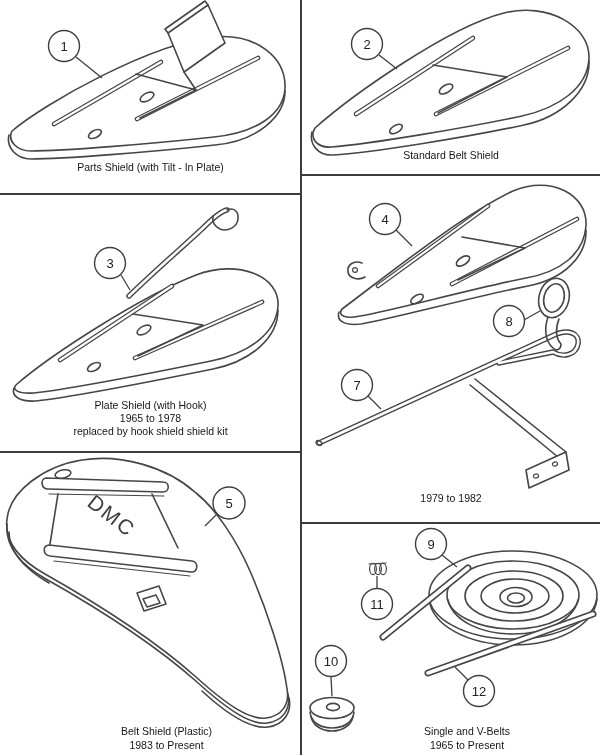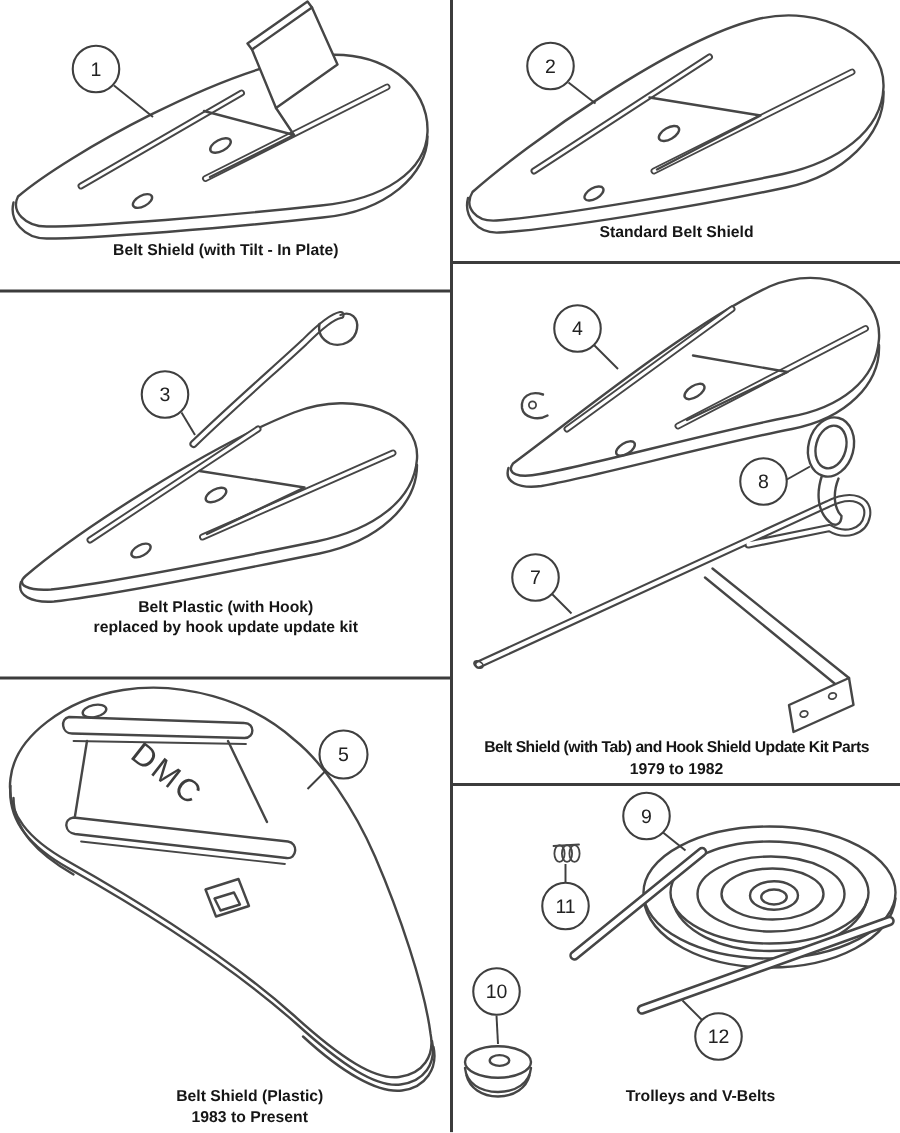--- a/index.html
+++ b/index.html
@@ -1,21 +1,21 @@
 <!DOCTYPE html>
 <html><head>
 <meta charset="utf-8">
 <style>
   html,body{margin:0;padding:0;background:#fff;}
   .page{position:relative;width:600px;height:755px;background:#fff;overflow:hidden;
         font-family:"Liberation Sans",sans-serif;}
   .divider{position:absolute;background:#3c3c3c;}
   .panel{position:absolute;}
   .panel svg{position:absolute;left:0;top:0;}
-  .caption{position:absolute;left:0;right:0;text-align:center;font-weight:bold;
+  .caption{position:absolute;left:0;right:0;text-align:center;font-weight:normal;
            font-size:10.5px;line-height:13px;color:#161616;white-space:nowrap;}
   .caption.lh14{line-height:14px;margin-left:32px;}
   .caption.lh15{line-height:15px;}
   .tight{letter-spacing:-0.35px;}
   
   .ln{fill:none;stroke:#464646;stroke-width:1.6;stroke-linecap:round;stroke-linejoin:round;}
   .thin{fill:none;stroke:#464646;stroke-width:1.2;stroke-linecap:round;}
   .wfill{fill:#fff;stroke:#464646;stroke-width:1.6;stroke-linejoin:round;}
   .slot-d{stroke:#464646;stroke-width:4.6;stroke-linecap:round;}
   .slot-w{stroke:#fff;stroke-width:2.1;stroke-linecap:round;}
@@ -55,21 +55,21 @@
         <path class="ln" d="M168,33 L165,29 L205,1 L208,5"></path>
         <path class="ln" d="M184,72 L196,90"></path>
       </g>
       <g>
         <line class="ldr" x1="76" y1="57" x2="102" y2="78"></line>
         <circle class="co" cx="64" cy="46" r="15.5"></circle>
         <text class="cot" x="64" y="50.5">1</text>
       </g>
     </svg>
     <div class="caption" style="top:161px">
-      <div>Belt Shield (with Tilt - In Plate)</div>
+      <div>Parts Shield (with Tilt - In Plate)</div>
     </div>
   </section>
 
   <section class="panel" style="left:302px;top:0;width:298px;height:175px">
     <svg viewBox="0 0 298 175" width="298" height="175">
       <g>
         <path class="wfill" d="M13,128 C49,96 146,27 202,13 C246,2 288,26 287,58 C286,88 256,108 220,116 C163,128 68,144 29,147 C15,148 7,138 13,128 Z"></path>
         <path class="ln" d="M10,132 C7,144 16,156 31,155 C68,153 166,137 222,125 C260,117 288,90 287,61"></path>
         <line class="slot-d" x1="54" y1="114" x2="171" y2="38"></line>
         <line class="slot-w" x1="54" y1="114" x2="171" y2="38"></line>
@@ -108,22 +108,23 @@
         <path class="tube-w" d="M129,101 C158,73 186,49 203,33 C212,24 221,16 227,15"></path>
         <path class="ln" d="M227,15 C234,12 239,17 238,24 C237,32 228,37 220,34 C214,31 212,26 213,21"></path>
       </g>
       <g>
         <line class="ldr" x1="121" y1="80" x2="130" y2="95"></line>
         <circle class="co" cx="110" cy="68" r="15.5"></circle>
         <text class="cot" x="110" y="72.5">3</text>
       </g>
     </svg>
     <div class="caption" style="top:204px">
-      <div>Belt Plastic (with Hook)</div>
-      <div>replaced by hook update update kit</div>
+      <div>Plate Shield (with Hook)</div>
+      <div>1965 to 1978</div>
+      <div>replaced by hook shield shield kit</div>
     </div>
   </section>
 
   <section class="panel" style="left:302px;top:177px;width:298px;height:345px">
     <svg viewBox="0 0 298 345" width="298" height="345">
       <g>
         <path class="ln" d="M60,86 C51,83 45,88 46,95 C47,101 56,104 63,100"></path>
         <circle class="thin" cx="53" cy="93" r="2.4"></circle>
         <path class="wfill" d="M40,132 C78,104 158,39 211,14 C248,-2 286,17 284,49 C282,77 258,95 224,101 C168,112 93,133 58,139 C44,142 35,139 40,132 Z"></path>
         <path class="ln" d="M37,135 C34,144 43,149 59,147 C94,141 170,120 226,109 C262,102 285,79 284,53"></path>
@@ -162,21 +163,20 @@
         <circle class="co" cx="207" cy="144" r="15.5"></circle>
         <text class="cot" x="207" y="148.5">8</text>
       </g>
       <g>
         <line class="ldr" x1="66" y1="219" x2="79" y2="232"></line>
         <circle class="co" cx="55" cy="208" r="15.5"></circle>
         <text class="cot" x="55" y="212.5">7</text>
       </g>
     </svg>
     <div class="caption lh15" style="top:314px">
-      <div class="tight">Belt Shield (with Tab) and Hook Shield Update Kit Parts</div>
       <div>1979 to 1982</div>
     </div>
   </section>
 
   <section class="panel" style="left:0;top:453px;width:301px;height:302px">
     <svg viewBox="0 0 301 302" width="301" height="302">
       <g>
         <path class="wfill" d="M82,7 C44,13 10,38 7,66 C4,90 20,107 45,121 C91,147 151,184 196,224 C228,253 250,267 266,265 C282,263 290,251 287,236 C283,205 266,155 250,118 C236,86 215,55 196,40 C166,13 120,1 82,7 Z"></path>
         <path class="ln" d="M7,71 C5,95 21,112 46,126 C92,152 152,189 197,229 C229,258 251,272 267,270 C283,268 291,256 288,241"></path>
         <path class="ln" d="M9,79 C9,100 25,116 49,130 M202,238 C228,262 252,276 268,274 C284,272 292,259 289,245"></path>
@@ -245,17 +245,18 @@
         <circle class="co" cx="29" cy="137" r="15.5"></circle>
         <text class="cot" x="29" y="141.5">10</text>
       </g>
       <g>
         <line class="ldr" x1="166" y1="156" x2="153" y2="143"></line>
         <circle class="co" cx="177" cy="167" r="15.5"></circle>
         <text class="cot" x="177" y="171.5">12</text>
       </g>
     </svg>
     <div class="caption lh14" style="top:200px">
-      <div>Trolleys and V-Belts</div>
+      <div>Single and V-Belts</div>
+      <div>1965 to Present</div>
     </div>
   </section>
 
 </div>
 
 </body></html>

